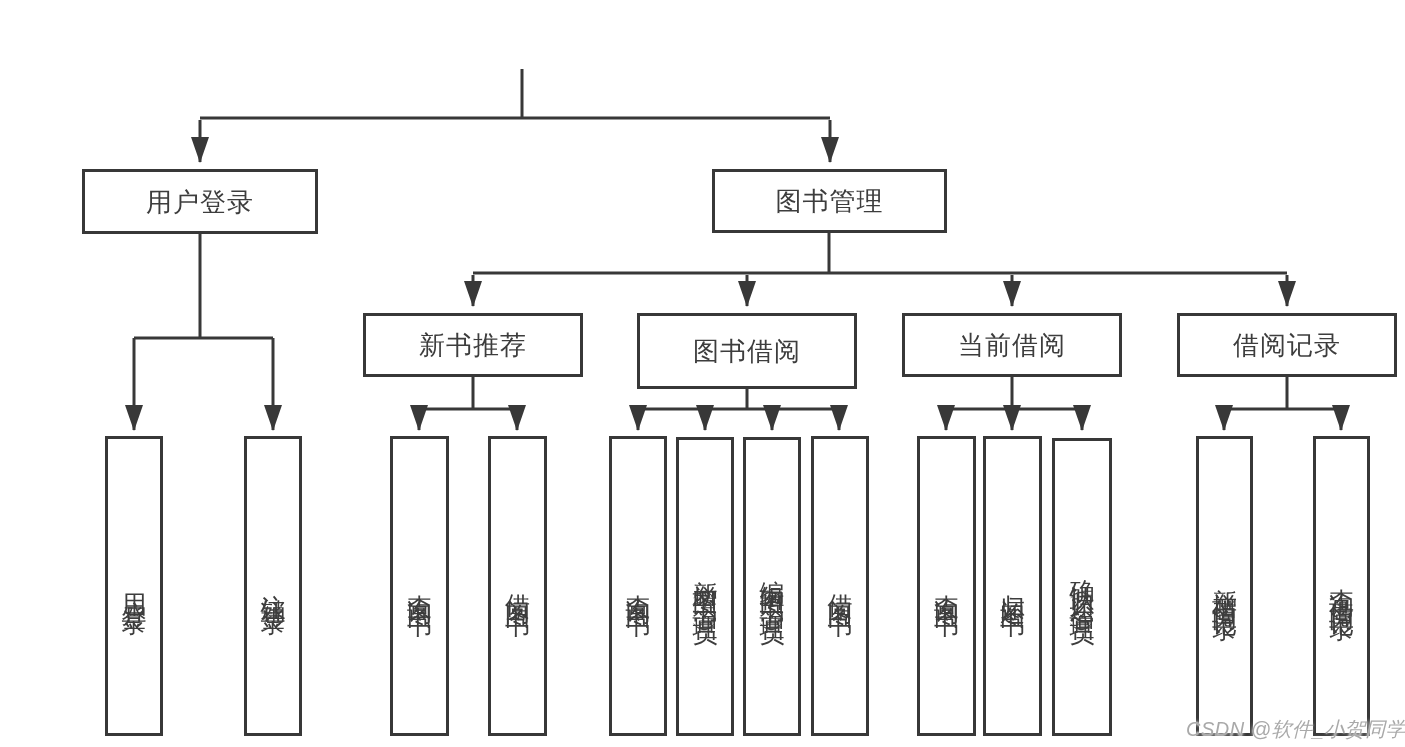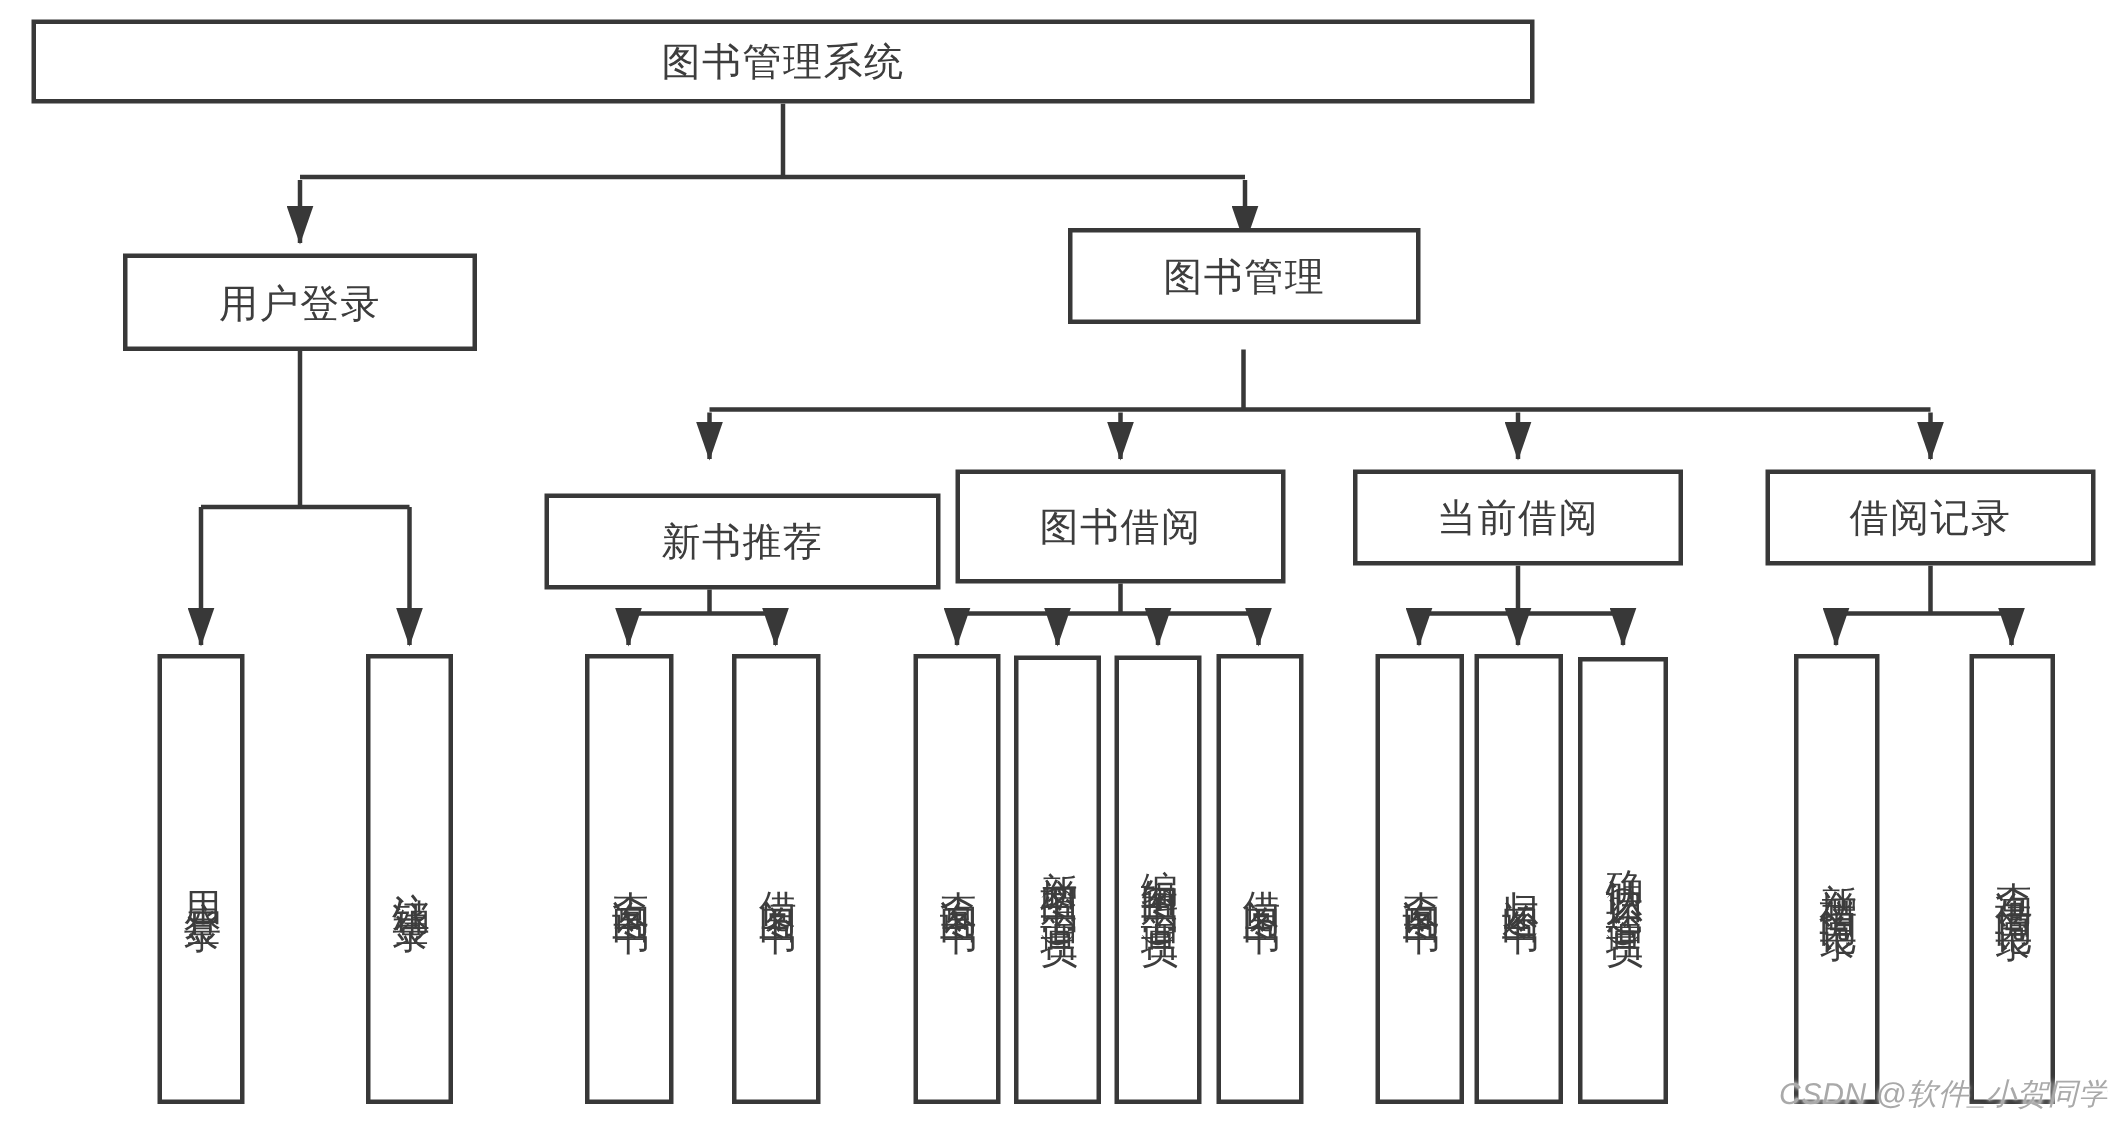--- a/index.html
+++ b/index.html
@@ -91,26 +91,25 @@
       <path d="M946 409 V430" marker-end="url(#arw)"></path>
       <path d="M1012 409 V430" marker-end="url(#arw)"></path>
       <path d="M1082 409 V430" marker-end="url(#arw)"></path>
 
       <path d="M1287 377 V409 M1224 409 H1341"></path>
       <path d="M1224 409 V430" marker-end="url(#arw)"></path>
       <path d="M1341 409 V430" marker-end="url(#arw)"></path>
     </g>
   </svg>
 
-  <div class="node" style="left:21px; top:13px; width:1002px; height:56px;">图书管理系统</div>
 
   <div class="node" style="left:82px; top:169px; width:236px; height:65px;">用户登录</div>
-  <div class="node" style="left:712px; top:152px; width:235px; height:64px;">图书管理</div>
+  <div class="node" style="left:712px; top:169px; width:235px; height:64px;">图书管理</div>
 
-  <div class="node" style="left:363px; top:313px; width:264px; height:64px;margin-top:16px;">新书推荐</div>
+  <div class="node" style="left:363px; top:313px; width:220px; height:64px;">新书推荐</div>
   <div class="node" style="left:637px; top:313px; width:220px; height:76px;">图书借阅</div>
   <div class="node" style="left:902px; top:313px; width:220px; height:64px;">当前借阅</div>
   <div class="node" style="left:1177px; top:313px; width:220px; height:64px;">借阅记录</div>
 
   <div class="node v" style="left:105px; top:436px; width:58px; height:300px;">用户登录</div>
   <div class="node v" style="left:244px; top:436px; width:58px; height:300px;">注销登录</div>
 
   <div class="node v" style="left:390px; top:436px; width:59px; height:300px;">查询图书</div>
   <div class="node v" style="left:488px; top:436px; width:59px; height:300px;">借阅图书</div>
 

